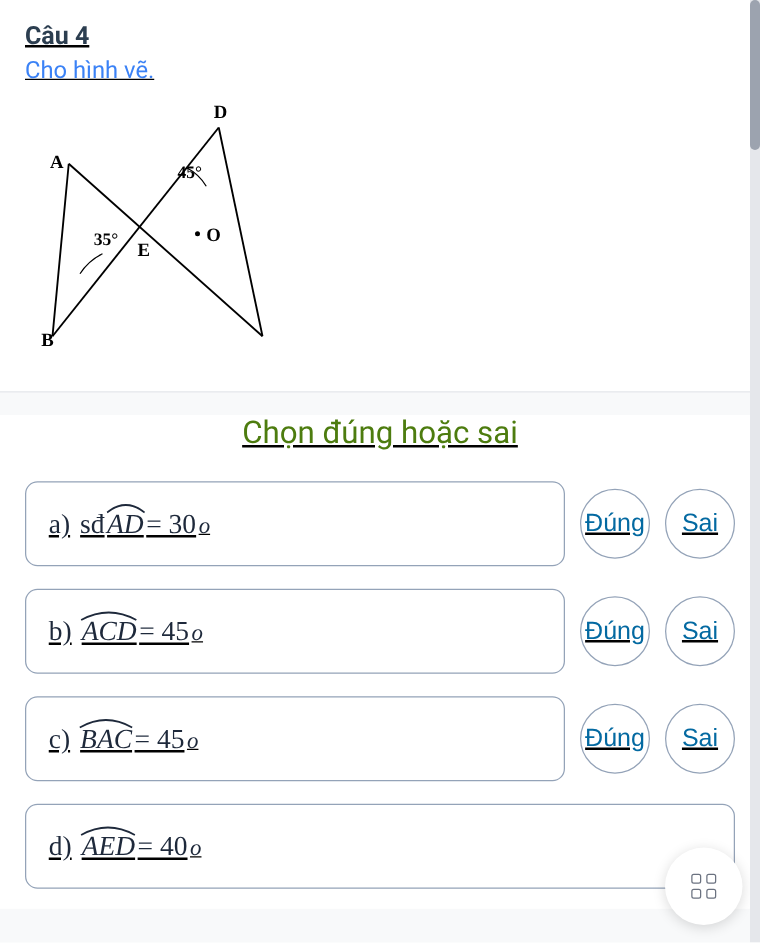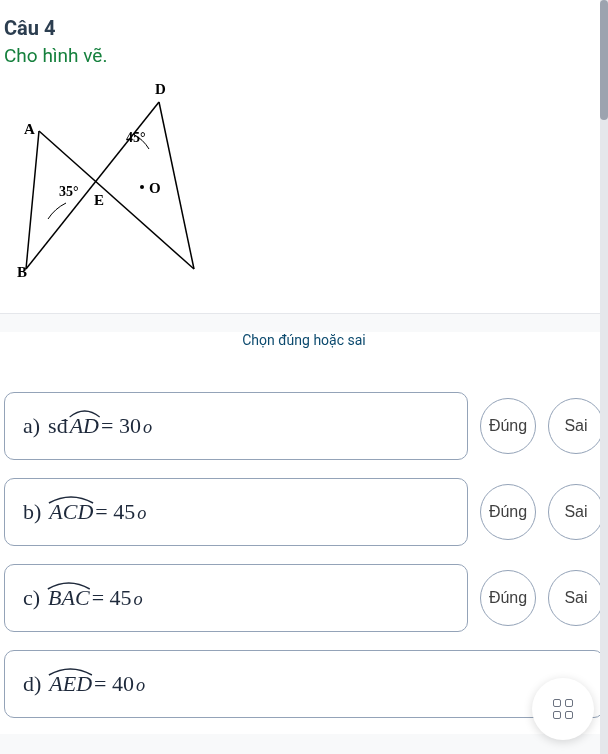--- a/index.html
+++ b/index.html
@@ -10,48 +10,49 @@
     body {
       font-family: -apple-system, BlinkMacSystemFont, 'Segoe UI', Roboto, Arial, sans-serif;
       width: 608px;
       height: 754px;
       background: #f8f9fa;
       position: relative;
       overflow: hidden;
     }
     .content {
       background: #ffffff;
-      padding: 16px 4px;
+      padding: 16px 20px;
+      text-decoration: underline;
     }
     .question-title {
       font-size: 20px;
       font-weight: 700;
       color: #2c3e50;
       margin-bottom: 4px;
     }
     .question-prompt {
       font-size: 19px;
-      color: #15803d;
+      color: #3b82f6;
       margin-bottom: 12px;
     }
     .figure-container {
       width: 230px;
       height: 210px;
       margin-bottom: 8px;
     }
     .divider {
       height: 1px;
       background: #e5e7eb;
       margin: 0 -20px 18px -20px;
     }
     .instruction {
       text-align: center;
-      font-size: 14px;
-      color: #0c4a6e;
-      margin-bottom: 44px;
+      font-size: 25px;
+      color: #4d7c0f;
+      margin-bottom: 24px;
     }
     .options {
       display: flex;
       flex-direction: column;
       gap: 18px;
     }
     .option-row {
       display: flex;
       align-items: center;
       gap: 12px;
@@ -88,22 +89,22 @@
     }
     .choice-btn {
       width: 56px;
       height: 56px;
       border-radius: 50%;
       border: 1.5px solid #94a3b8;
       background: #ffffff;
       display: flex;
       align-items: center;
       justify-content: center;
-      font-size: 16px;
-      color: #404040;
+      font-size: 20px;
+      color: #0369a1;
       cursor: pointer;
       flex-shrink: 0;
     }
     .fab {
       position: absolute;
       bottom: 14px;
       right: 14px;
       width: 62px;
       height: 62px;
       border-radius: 50%;

